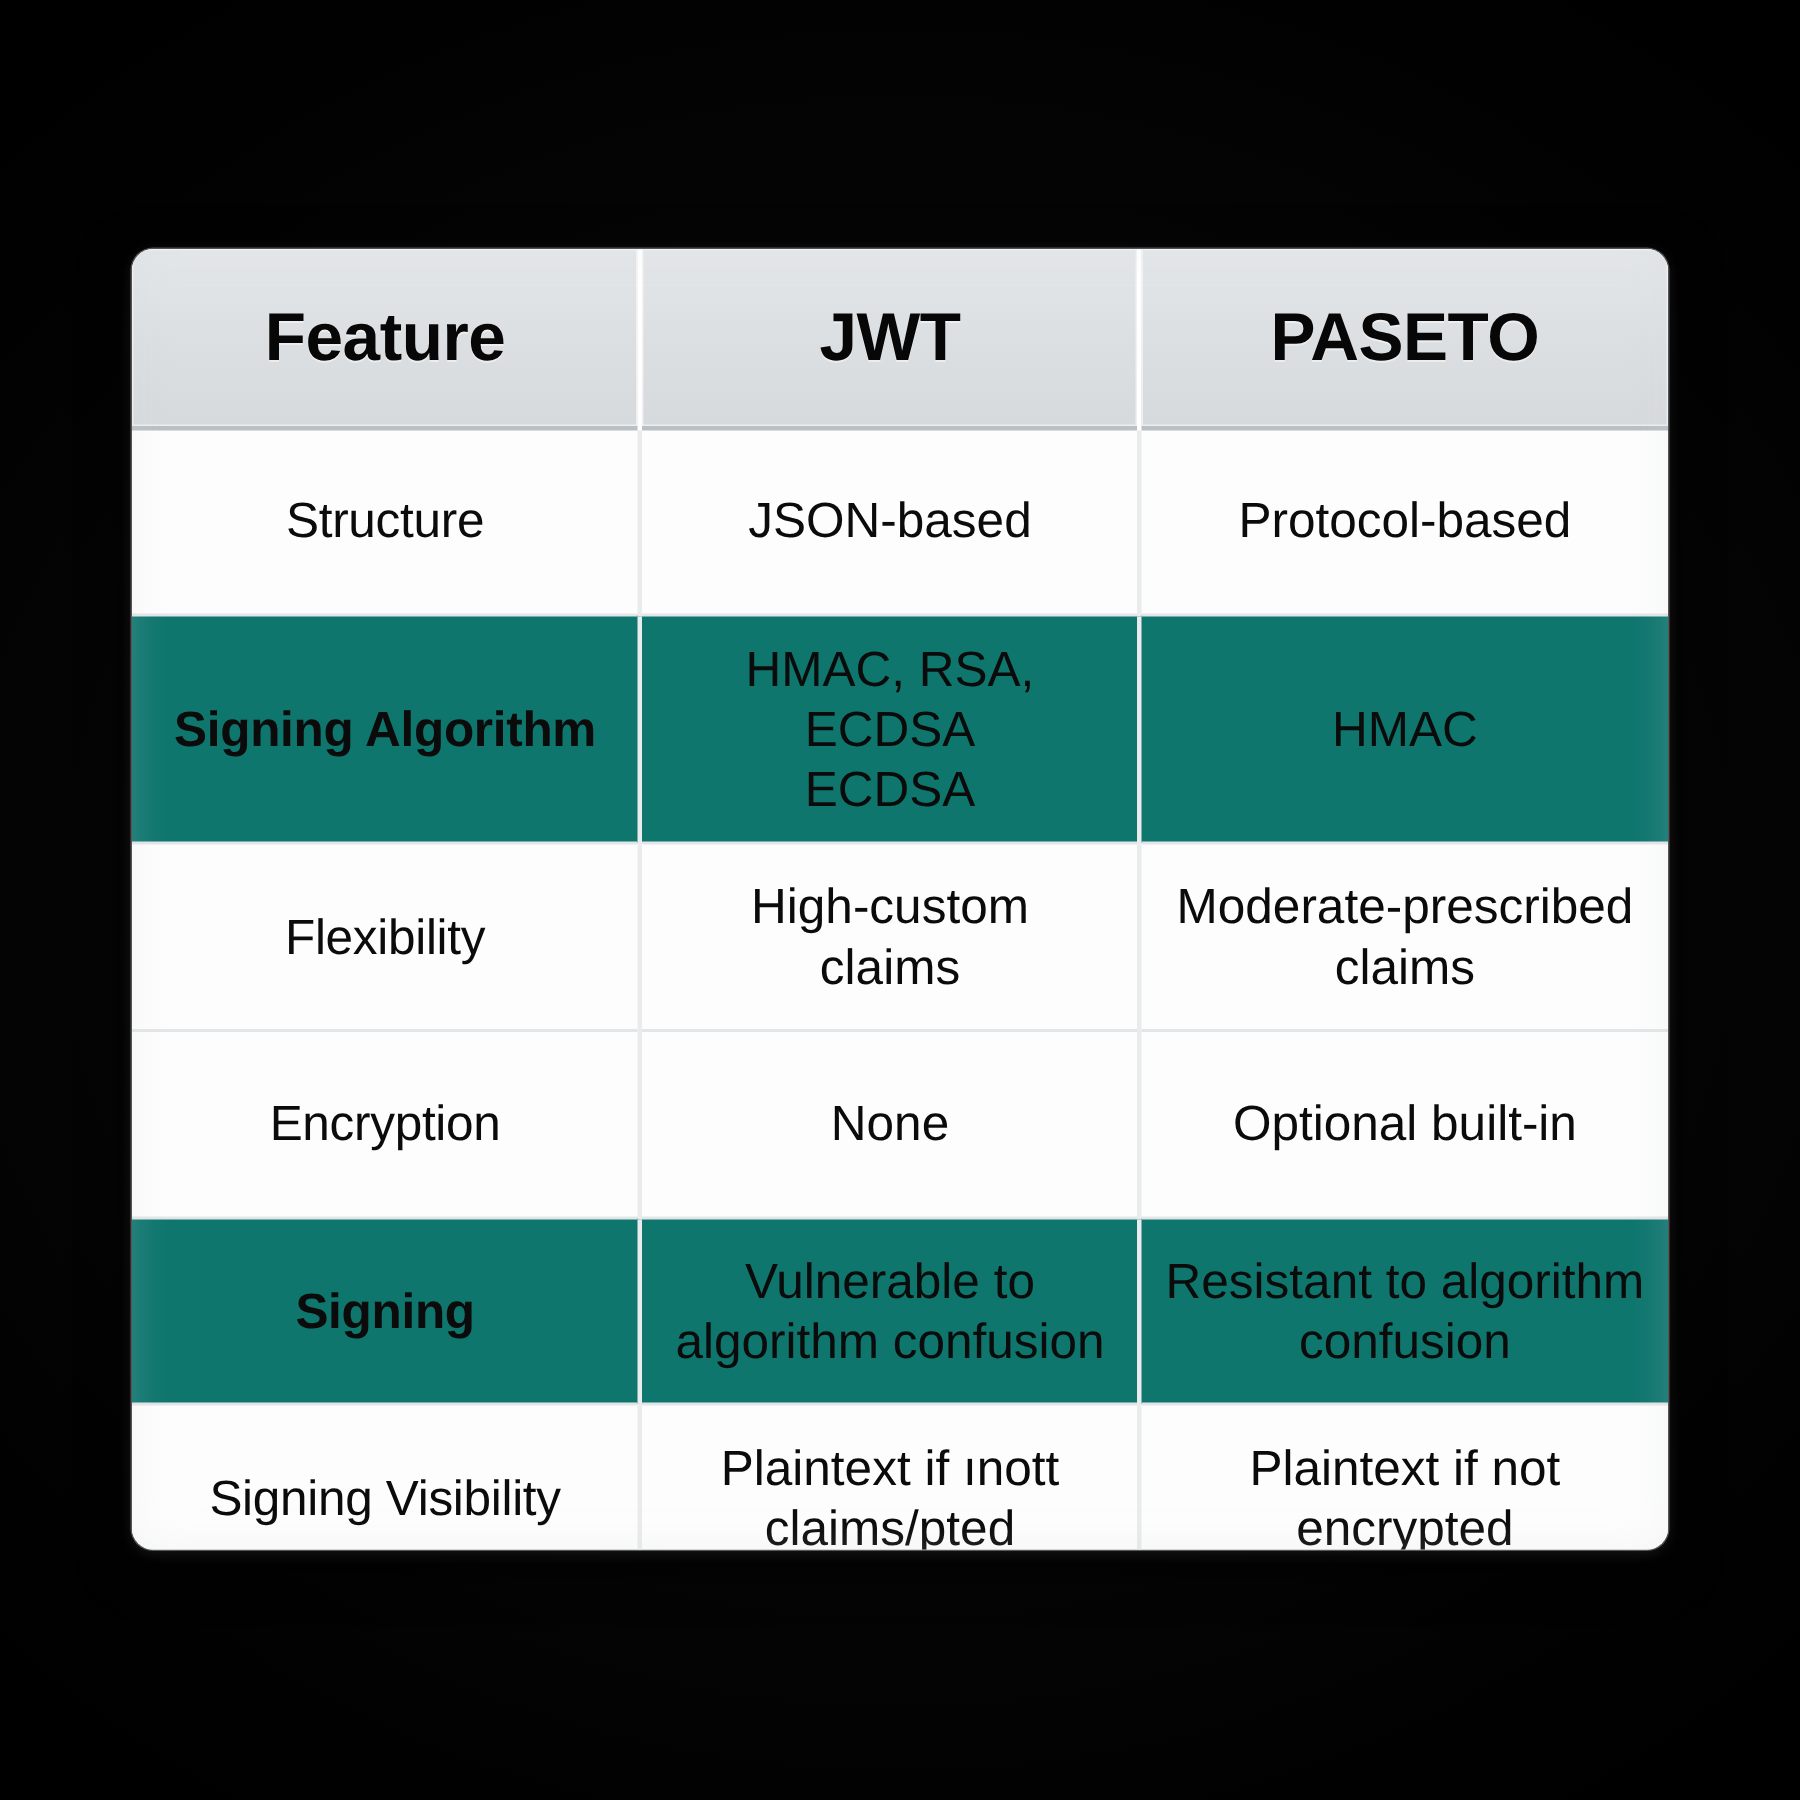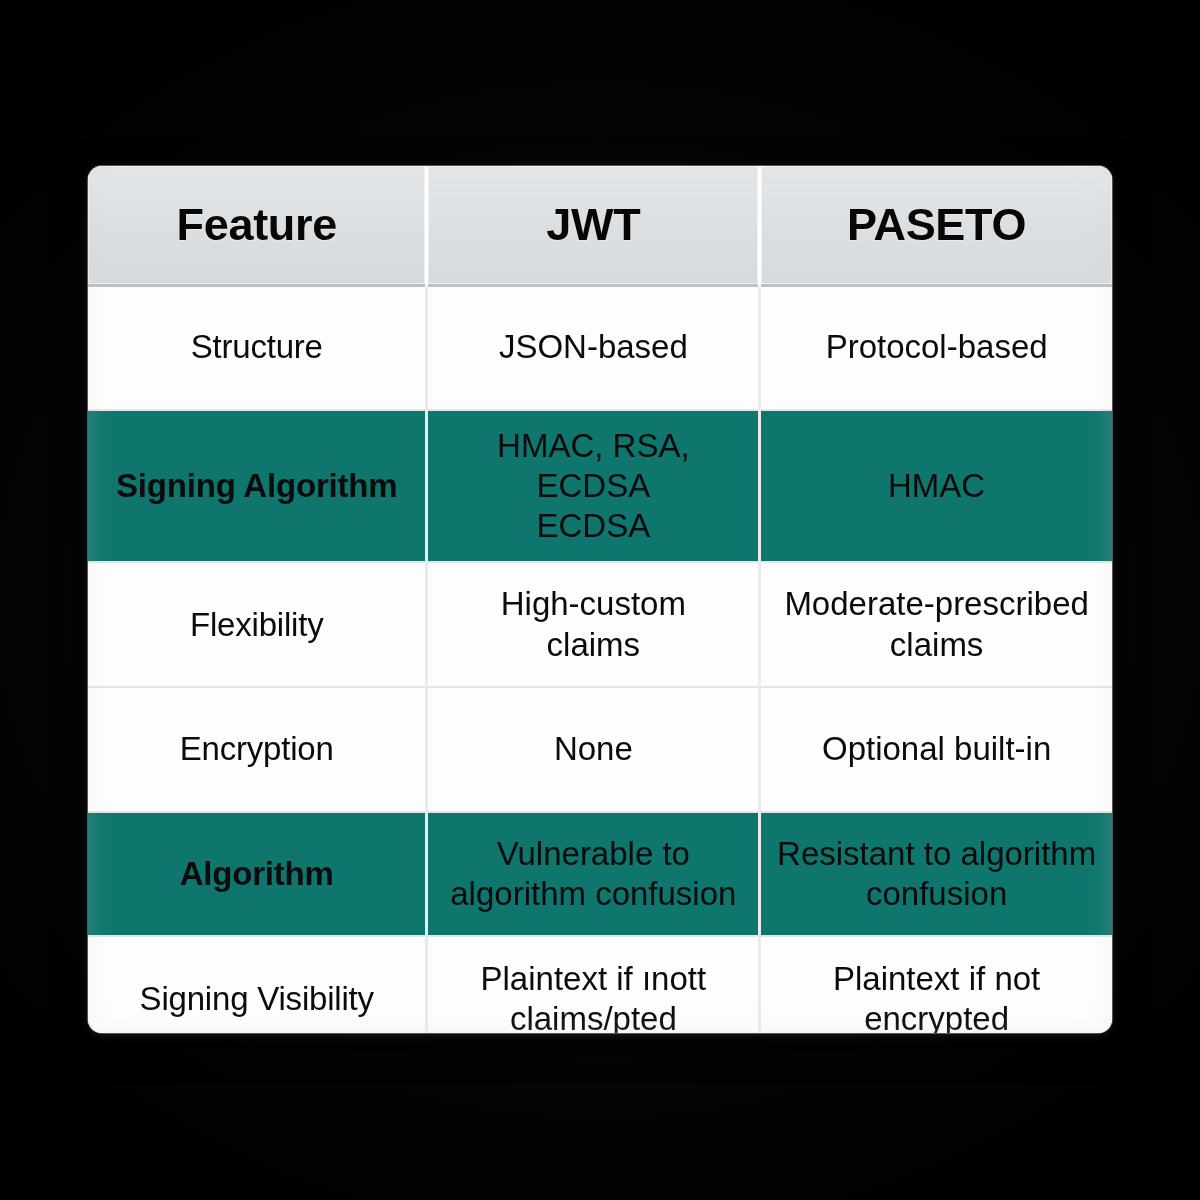--- a/index.html
+++ b/index.html
@@ -171,21 +171,21 @@
         <td class="feature-cell">Encryption</td>
         <td>
           <span class="cell-line">None</span>
         </td>
         <td>
           <span class="cell-line">Optional built-in</span>
         </td>
       </tr>
 
       <tr class="alt">
-        <td class="feature-cell">Algorithm</td>
+        <td class="feature-cell">Signing</td>
         <td>
           <span class="cell-line">Vulnerable to</span>
           <span class="cell-line">algorithm confusion</span>
         </td>
         <td>
           <span class="cell-line">Resistant to algorithm</span>
           <span class="cell-line">confusion</span>
         </td>
       </tr>
 

